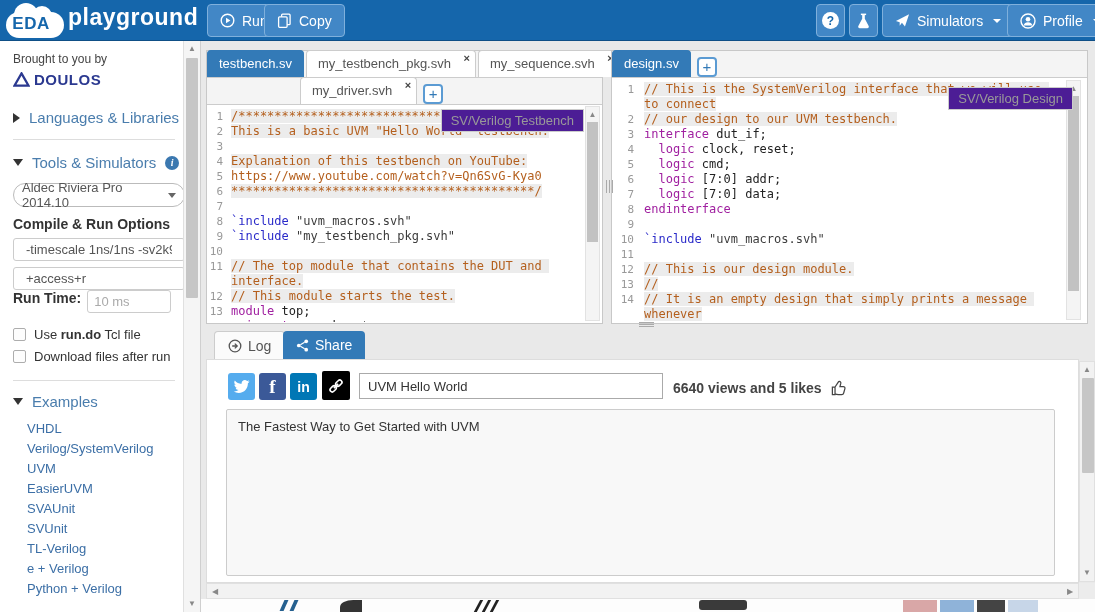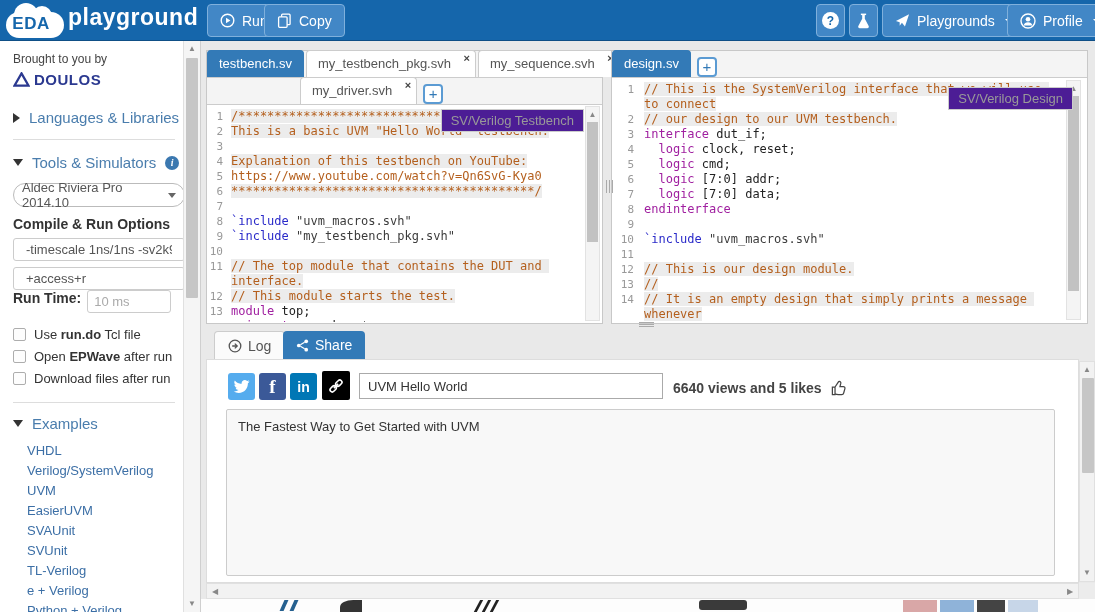--- a/index.html
+++ b/index.html
@@ -142,21 +142,21 @@
     <button class="nav-btn" style="left:849px; width:29px; padding:0; justify-content:center;">
       <svg width="15" height="16" viewBox="0 0 16 17">
         <path d="M6.6 1h2.8v5.2l4.1 7.6a1.7 1.7 0 0 1-1.5 2.5H4a1.7 1.7 0 0 1-1.5-2.5l4.1-7.6z" fill="#fff"></path>
         <rect x="5.2" y="0.6" width="5.6" height="1.6" fill="#fff"></rect>
       </svg>
     </button>
     <button class="nav-btn" style="left:882px">
       <svg width="15" height="15" viewBox="0 0 16 16">
         <path d="M1 8.6 15 1.2 10.6 14.4 7.4 10.4 5 13.6V9.8z" fill="#fff"></path>
       </svg>
-      <span>Playgrounds</span>
+      <span>Simulators</span>
       <span class="caret"></span>
     </button>
     <button class="nav-btn" style="left:1007px">
       <svg width="16" height="16" viewBox="0 0 16 16">
         <circle cx="8" cy="8" r="7" fill="none" stroke="#fff" stroke-width="1.4"></circle>
         <circle cx="8" cy="6.2" r="2.3" fill="#fff"></circle>
         <path d="M3.6 12.6a4.6 4.6 0 0 1 8.8 0z" fill="#fff"></path>
       </svg>
       <span>Profile</span>
       <span class="caret"></span>
@@ -190,24 +190,20 @@
       <input class="side-input" value="-timescale 1ns/1ns -sv2k9" style="">
       <input class="side-input" value="+access+r" style="">
       <div class="runtime-row">
         <b>Run Time:</b>
         <input class="runtime-input" placeholder="10 ms" style="">
       </div>
       <div class="cb-list">
           <div class="cb-row">
             <span class="cb-box"></span>
             <span class="cb-label">Use <b>run.do</b> Tcl file</span>
-          </div>
-          <div class="cb-row">
-            <span class="cb-box"></span>
-            <span class="cb-label">Open <b>EPWave</b> after run</span>
           </div>
           <div class="cb-row">
             <span class="cb-box"></span>
             <span class="cb-label">Download files after run</span>
           </div>
         </div>
       <hr class="side-hr">
       <div class="side-header" style="margin-top:12px">
         <span class="tri-down"></span>
         <span>Examples</span>

